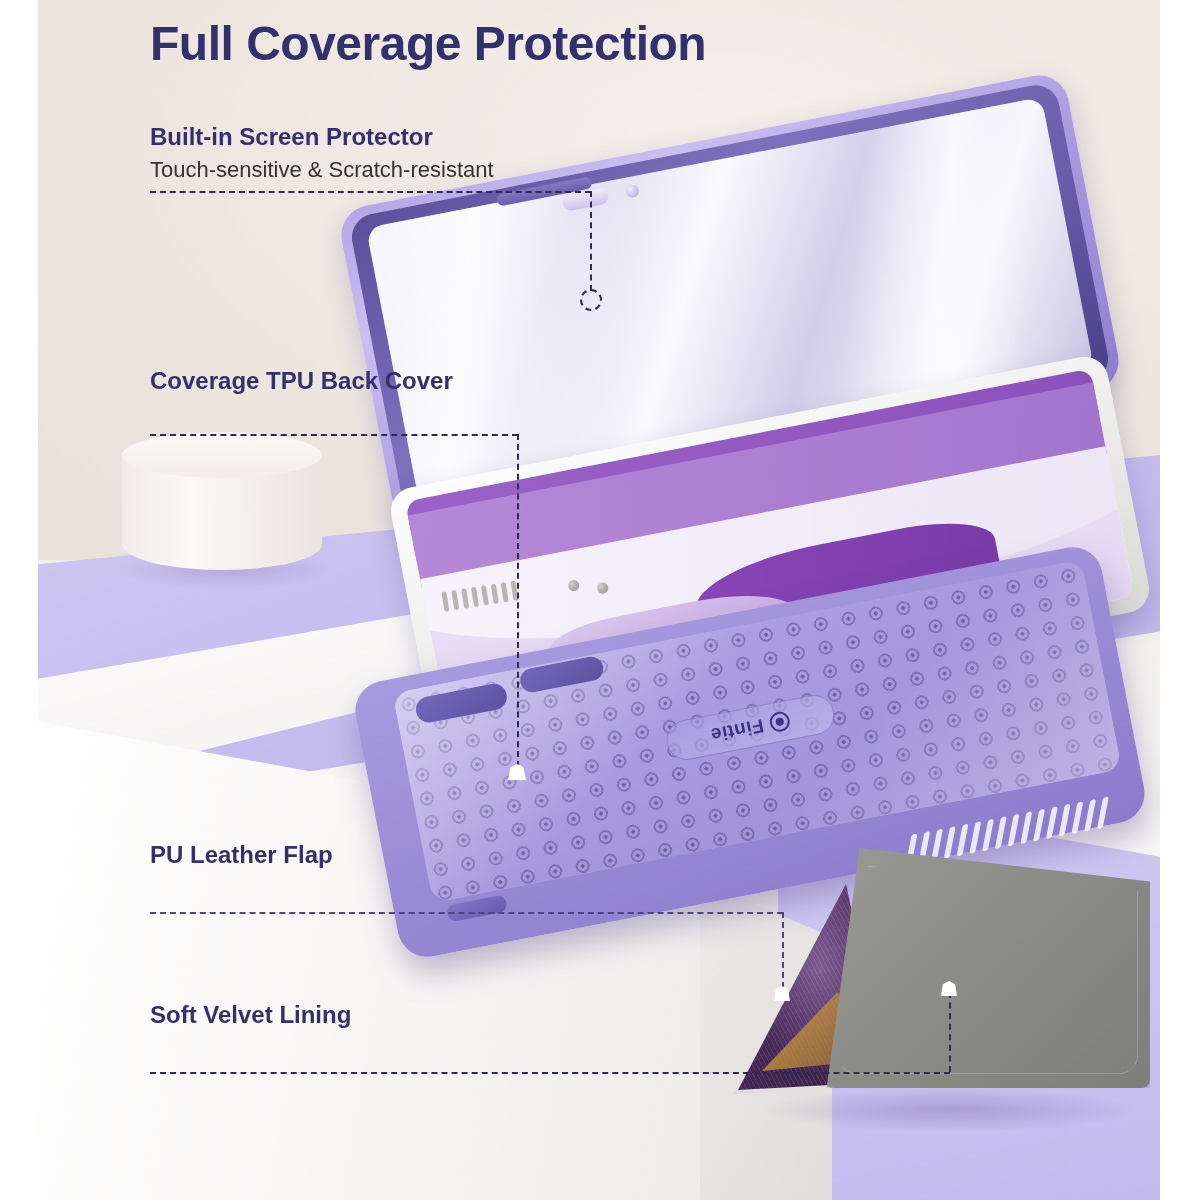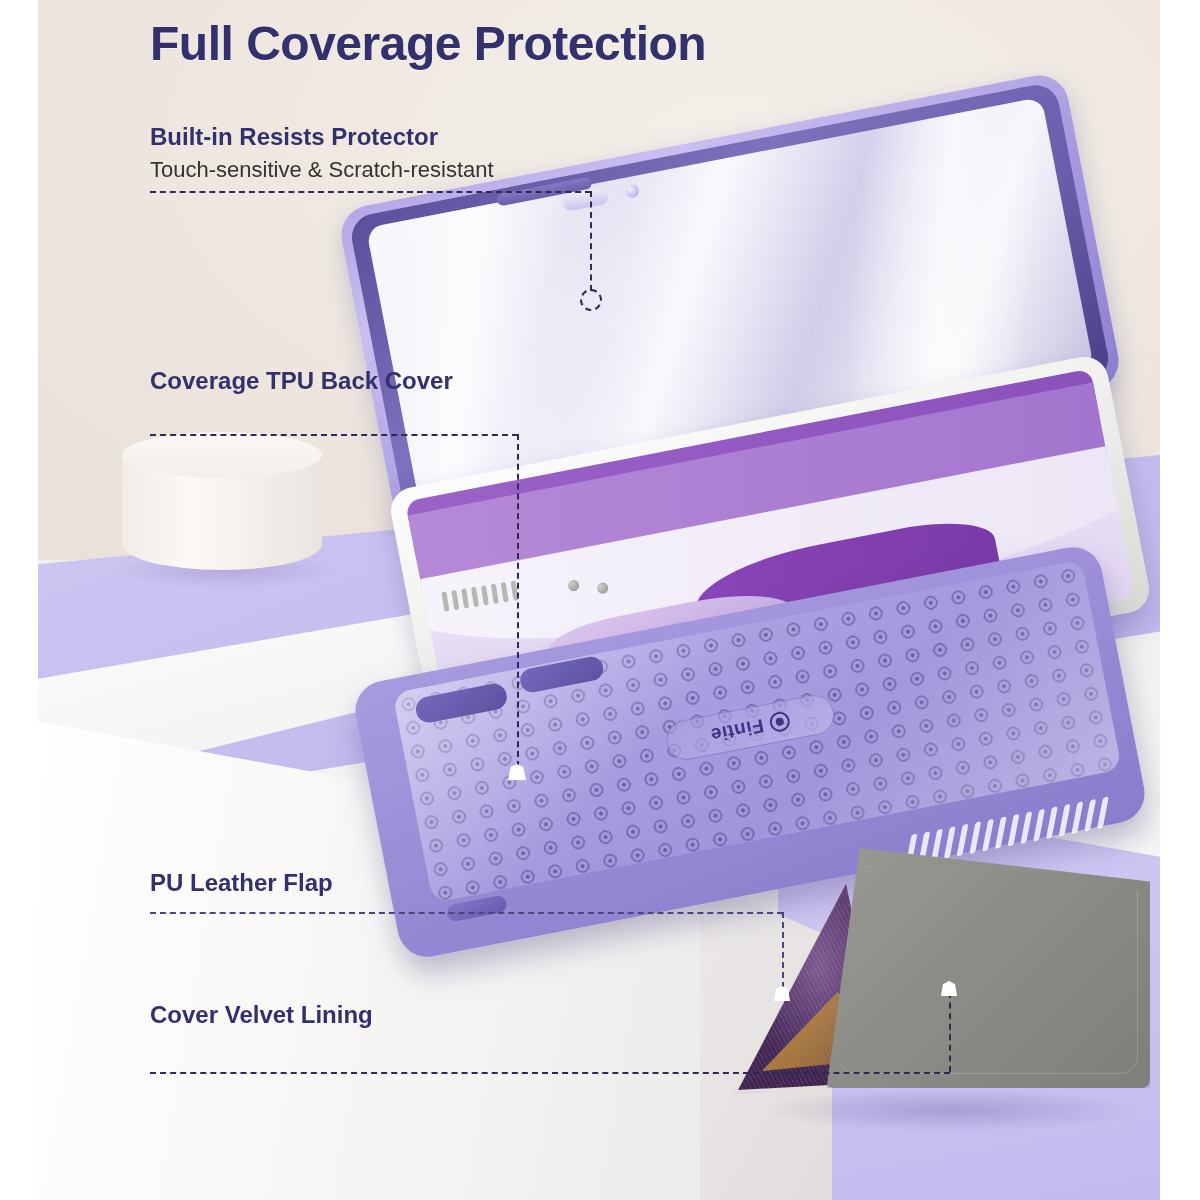--- a/index.html
+++ b/index.html
@@ -394,31 +394,31 @@
   <div class="lead-v soft" style="left:782px; top:912px; height:76px;"></div>
   <div class="mk-dot" style="left:774px; top:986px;"></div>
 
   <div class="lead-h" style="left:150px; top:1072px; width:800px;"></div>
   <div class="lead-v" style="left:949px; top:992px; height:80px;"></div>
   <div class="mk-dot" style="left:941px; top:981px;"></div>
 
   <div class="title">Full Coverage Protection</div>
 
   <div class="callout" style="left:150px; top:122px;">
-    <div class="c-title">Built-in Resists Protector</div>
+    <div class="c-title">Built-in Screen Protector</div>
     <div class="c-sub">Touch-sensitive &amp; Scratch-resistant</div>
   </div>
 
   <div class="callout" style="left:150px; top:366px;">
     <div class="c-title">Coverage TPU Back Cover</div>
   </div>
 
-  <div class="callout" style="left:150px; top:840px;margin-top:28px;">
+  <div class="callout" style="left:150px; top:840px;">
     <div class="c-title">PU Leather Flap</div>
   </div>
 
   <div class="callout" style="left:150px; top:1000px;">
-    <div class="c-title">Cover Velvet Lining</div>
+    <div class="c-title">Soft Velvet Lining</div>
   </div>
 
   <div class="edge-white-left"></div>
   <div class="edge-white-right"></div>
 </div>
 
 </body></html>

